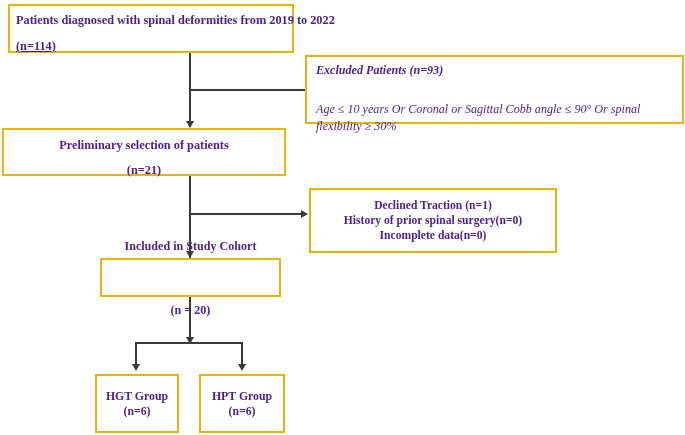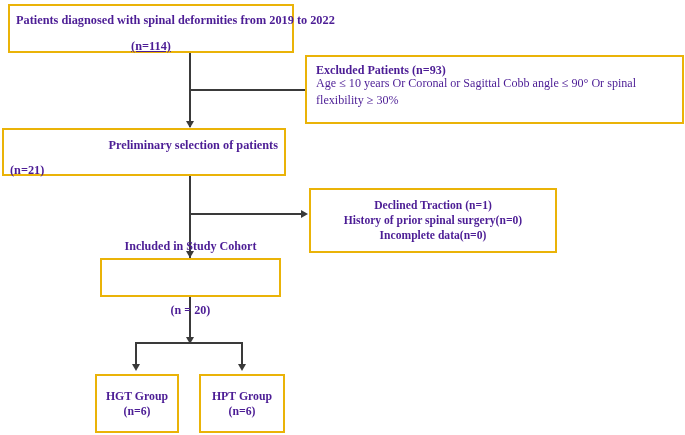--- a/index.html
+++ b/index.html
@@ -42,24 +42,25 @@
   }
   #node-diagnosed .line { font-weight: bold; font-size: 12.3px; }
   #node-diagnosed .line.l1 { margin-top: 3px; }
   #node-diagnosed .line.l2 { margin-top: 11px; }
 
   
   #node-excluded {
     left: 305px; top: 55px; width: 379px; height: 69px;
     padding: 5px 8px 5px 9px;
     justify-content: flex-start;
+    font-style: italic;
   }
   #node-excluded .line { font-size: 12.1px; line-height: 13px; }
   #node-excluded .line.l1 { font-weight: bold; margin-top: 2px; }
-  #node-excluded .line.l2 { margin-top: 0; }
+  #node-excluded .line.l2 { margin-top: 26px; }
   #node-excluded .line.l3 { margin-top: 4px; }
 
   
   #node-preliminary {
     left: 2px; top: 128px; width: 284px; height: 48px;
     padding: 4px 6px 2px 6px;
     justify-content: flex-start;
   }
   #node-preliminary .line { font-weight: bold; font-size: 12.3px; }
   #node-preliminary .line.l1 { margin-top: 4px; }
@@ -128,36 +129,36 @@
   #c3-right-vert { left: 241px; top: 342px; height: 26px; }
   #c3-right-arrow{ left: 238px; top: 364px; }
 </style>
 </head>
 <body>
 
 <div id="flowchart-root">
 
   <div class="node left-node" id="node-diagnosed">
     <span class="line l1">Patients diagnosed with spinal deformities from 2019 to 2022</span>
-    <span class="line l2" style="width:100%;text-align:center;text-decoration:underline;">(n=114)</span>
+    <span class="line l2" style="width:100%;text-decoration:underline;">(n=114)</span>
   </div>
 
   <div class="conn vline" id="c1-vert"></div>
   <div class="conn hline" id="c1-horiz"></div>
   <div class="arrow-down" id="c1-arrow"></div>
 
   <div class="node left-node" id="node-excluded">
     <span class="line l1">Excluded Patients (n=93)</span>
     <span class="line l2">Age ≤ 10 years Or Coronal or Sagittal Cobb angle ≤ 90° Or spinal</span>
     <span class="line l3">flexibility ≥ 30%</span>
   </div>
 
   <div class="node left-node" id="node-preliminary">
-    <span class="line l1" style="width:100%;text-align:right;">Preliminary selection of patients</span>
-    <span class="line l2" style="width:100%;">(n=21)</span>
+    <span class="line l1" style="width:100%;text-align:center;">Preliminary selection of patients</span>
+    <span class="line l2" style="width:100%;text-align:center;">(n=21)</span>
   </div>
 
   <div class="conn vline" id="c2-vert"></div>
   <div class="conn hline" id="c2-horiz"></div>
   <div class="arrow-right" id="c2-harrow"></div>
   <div class="arrow-down" id="c2-arrow"></div>
 
   <div class="node center-node" id="node-declined">
     <span class="line">Declined Traction (n=1)</span>
     <span class="line">History of prior spinal surgery(n=0)</span>

